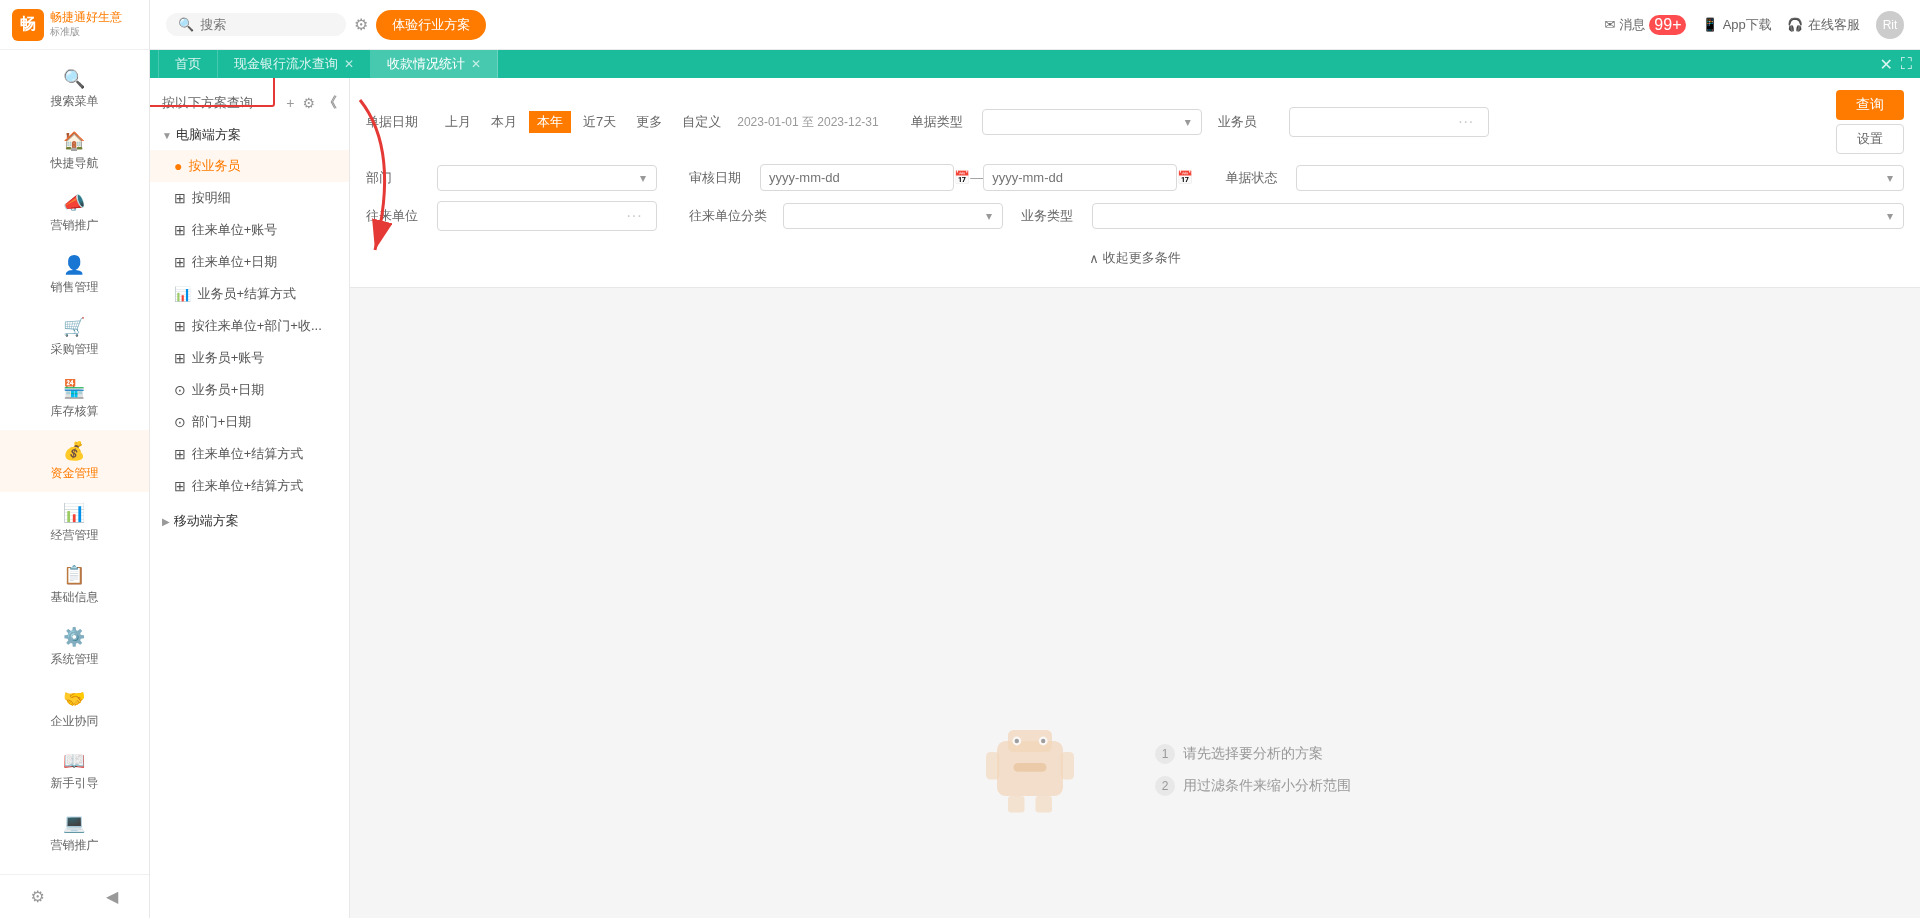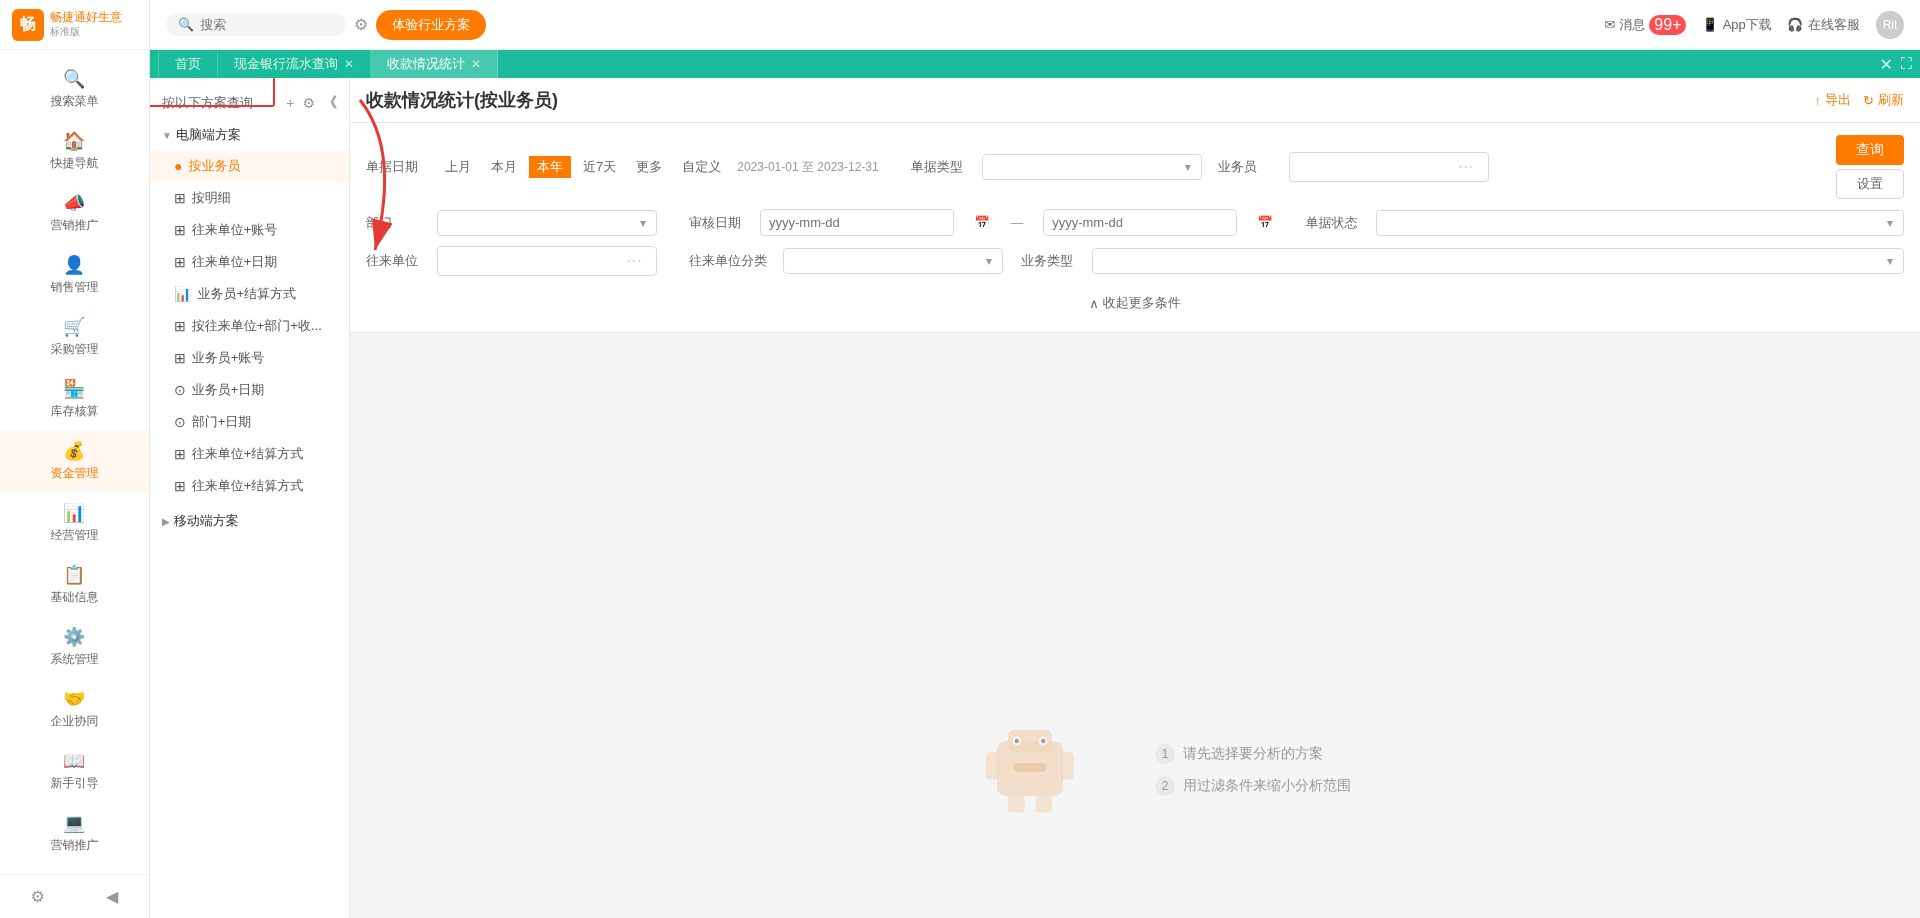--- a/index.html
+++ b/index.html
@@ -78,21 +78,21 @@
     .filter-area { background: #fff; padding: 12px 16px; border-bottom: 1px solid #e8e8e8; }
     .filter-row { display: flex; align-items: center; gap: 16px; margin-bottom: 10px; flex-wrap: wrap; }
     .filter-label { font-size: 13px; color: #666; white-space: nowrap; min-width: 55px; }
     .date-tabs { display: flex; gap: 4px; align-items: center; }
     .date-tab { padding: 2px 8px; font-size: 13px; color: #666; cursor: pointer; border-radius: 2px; }
     .date-tab.active { background: #ff7b00; color: #fff; border-radius: 0; }
     .date-range { font-size: 12px; color: #999; margin-left: 4px; }
     .filter-select { display: flex; align-items: center; border: 1px solid #d9d9d9; border-radius: 4px; padding: 5px 10px; min-width: 200px; cursor: pointer; gap: 4px; background: #fff; }
     .filter-select .select-text { flex: 1; font-size: 13px; color: #999; }
     .filter-select .select-arrow { color: #999; font-size: 12px; }
-    .date-input-group { display: flex; align-items: center; gap: 20px; }
+    .date-input-group { display: flex; align-items: center; gap: 0; }
     .date-input { border: 1px solid #d9d9d9; border-radius: 4px; padding: 5px 8px; font-size: 13px; color: #999; min-width: 120px; }
     .date-sep { color: #999; }
     .cal-icon { color: #999; cursor: pointer; }
     .filter-actions { display: flex; flex-direction: column; gap: 4px; margin-left: auto; }
     .query-btn { background: #ff7b00; color: #fff; border: none; border-radius: 4px; padding: 6px 12px; cursor: pointer; font-size: 14px; }
     .setting-btn { background: #fff; color: #666; border: 1px solid #d9d9d9; border-radius: 4px; padding: 5px 20px; cursor: pointer; font-size: 13px; }
     .collapse-btn { display: flex; align-items: center; justify-content: center; gap: 4px; color: #666; cursor: pointer; font-size: 13px; padding: 8px 0; }
 
     
     .empty-area { flex: 1; display: flex; flex-direction: column; align-items: center; justify-content: flex-end; padding-bottom: 80px; background: #f5f5f5; position: relative; }
@@ -300,35 +300,20 @@
         <div class="tree-section">
           <div class="tree-mobile-header">
             <span class="arrow">▶</span>
             <span>移动端方案</span>
           </div>
         </div>
       </div>
 
       <div class="right-panel">
 
-        <div class="page-header">
-          <div style="position:relative;">
-            <span class="page-title-text">收款情况统计(按业务员)</span>
-          </div>
-          <div class="page-header-actions">
-            <button class="action-btn">
-              <span>↑</span>
-              <span>导出</span>
-            </button>
-            <button class="action-btn">
-              <span>↻</span>
-              <span>刷新</span>
-            </button>
-          </div>
-        </div>
 
         <div class="filter-area">
 
           <div class="filter-row">
             <span class="filter-label">单据日期</span>
             <div class="date-tabs">
               <span class="date-tab">上月</span>
               <span class="date-tab">本月</span>
               <span class="date-tab active">本年</span>
               <span class="date-tab">近7天</span>

